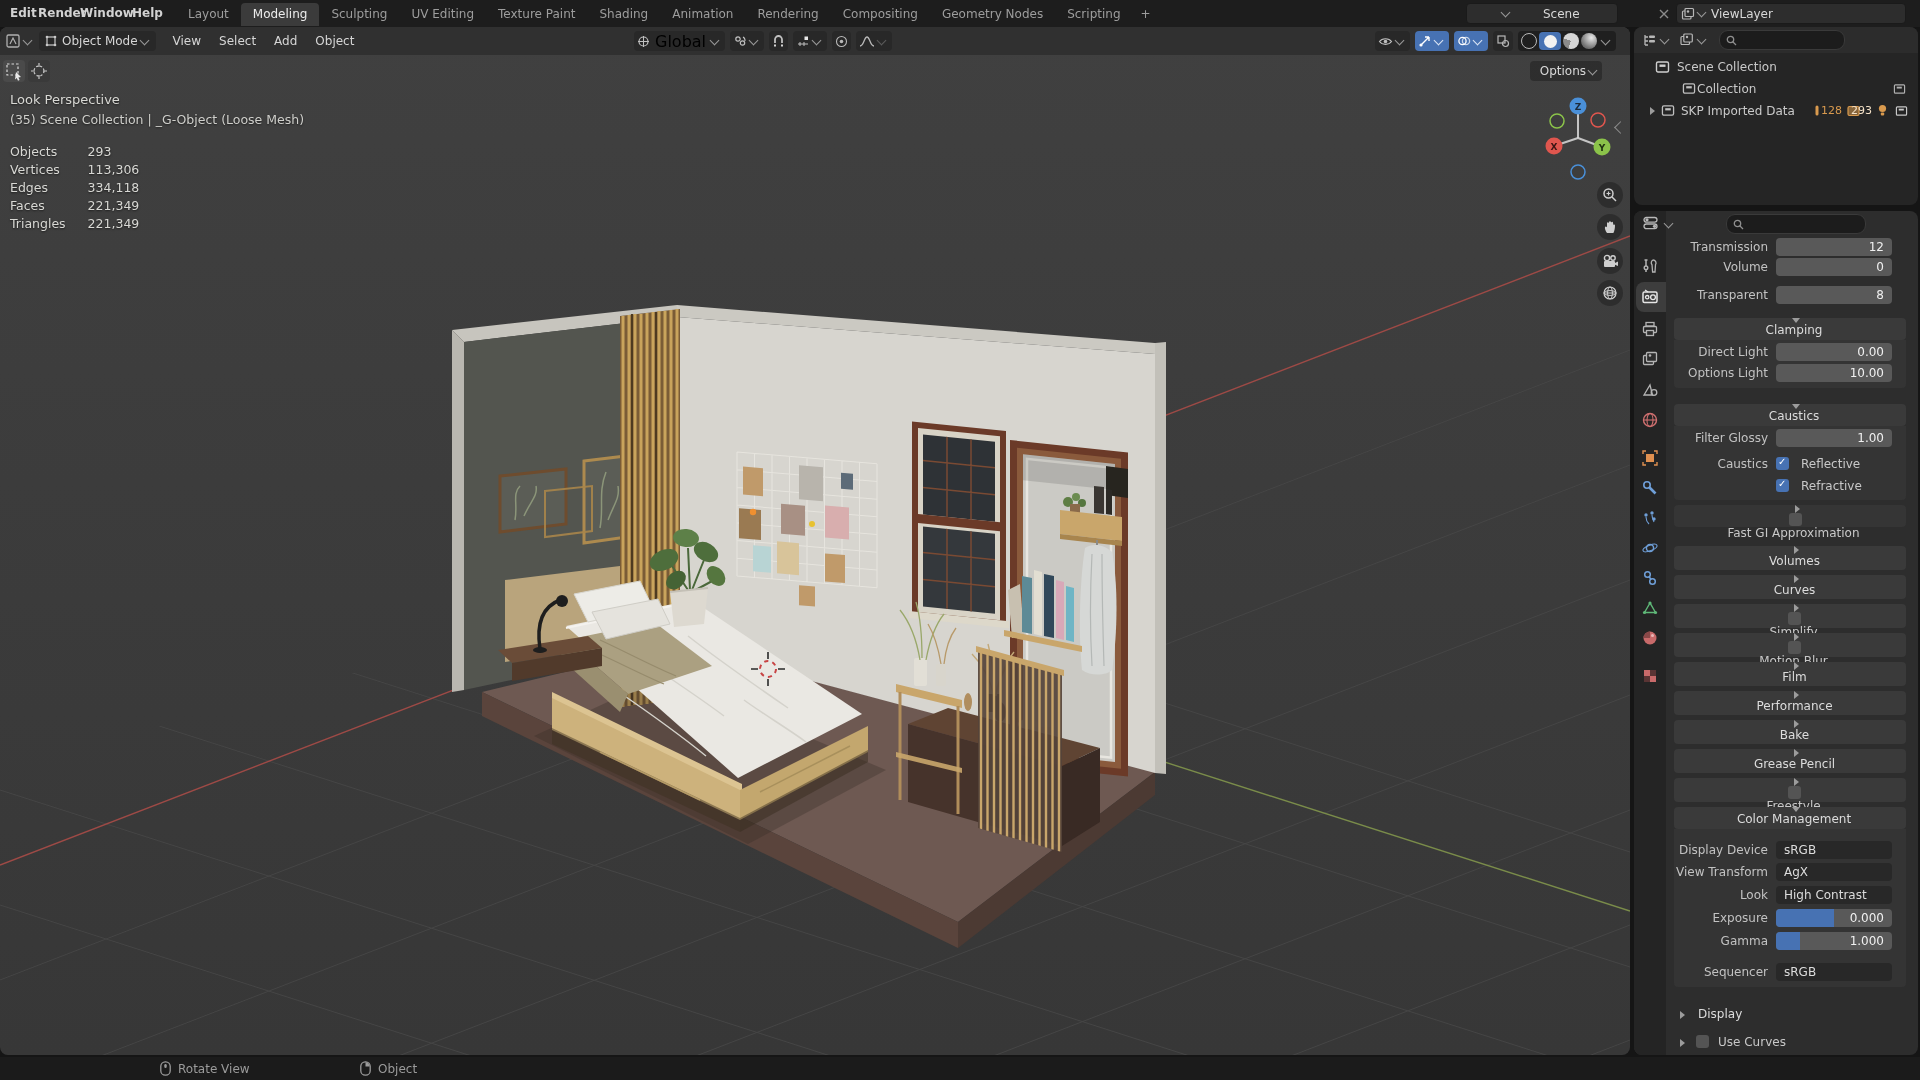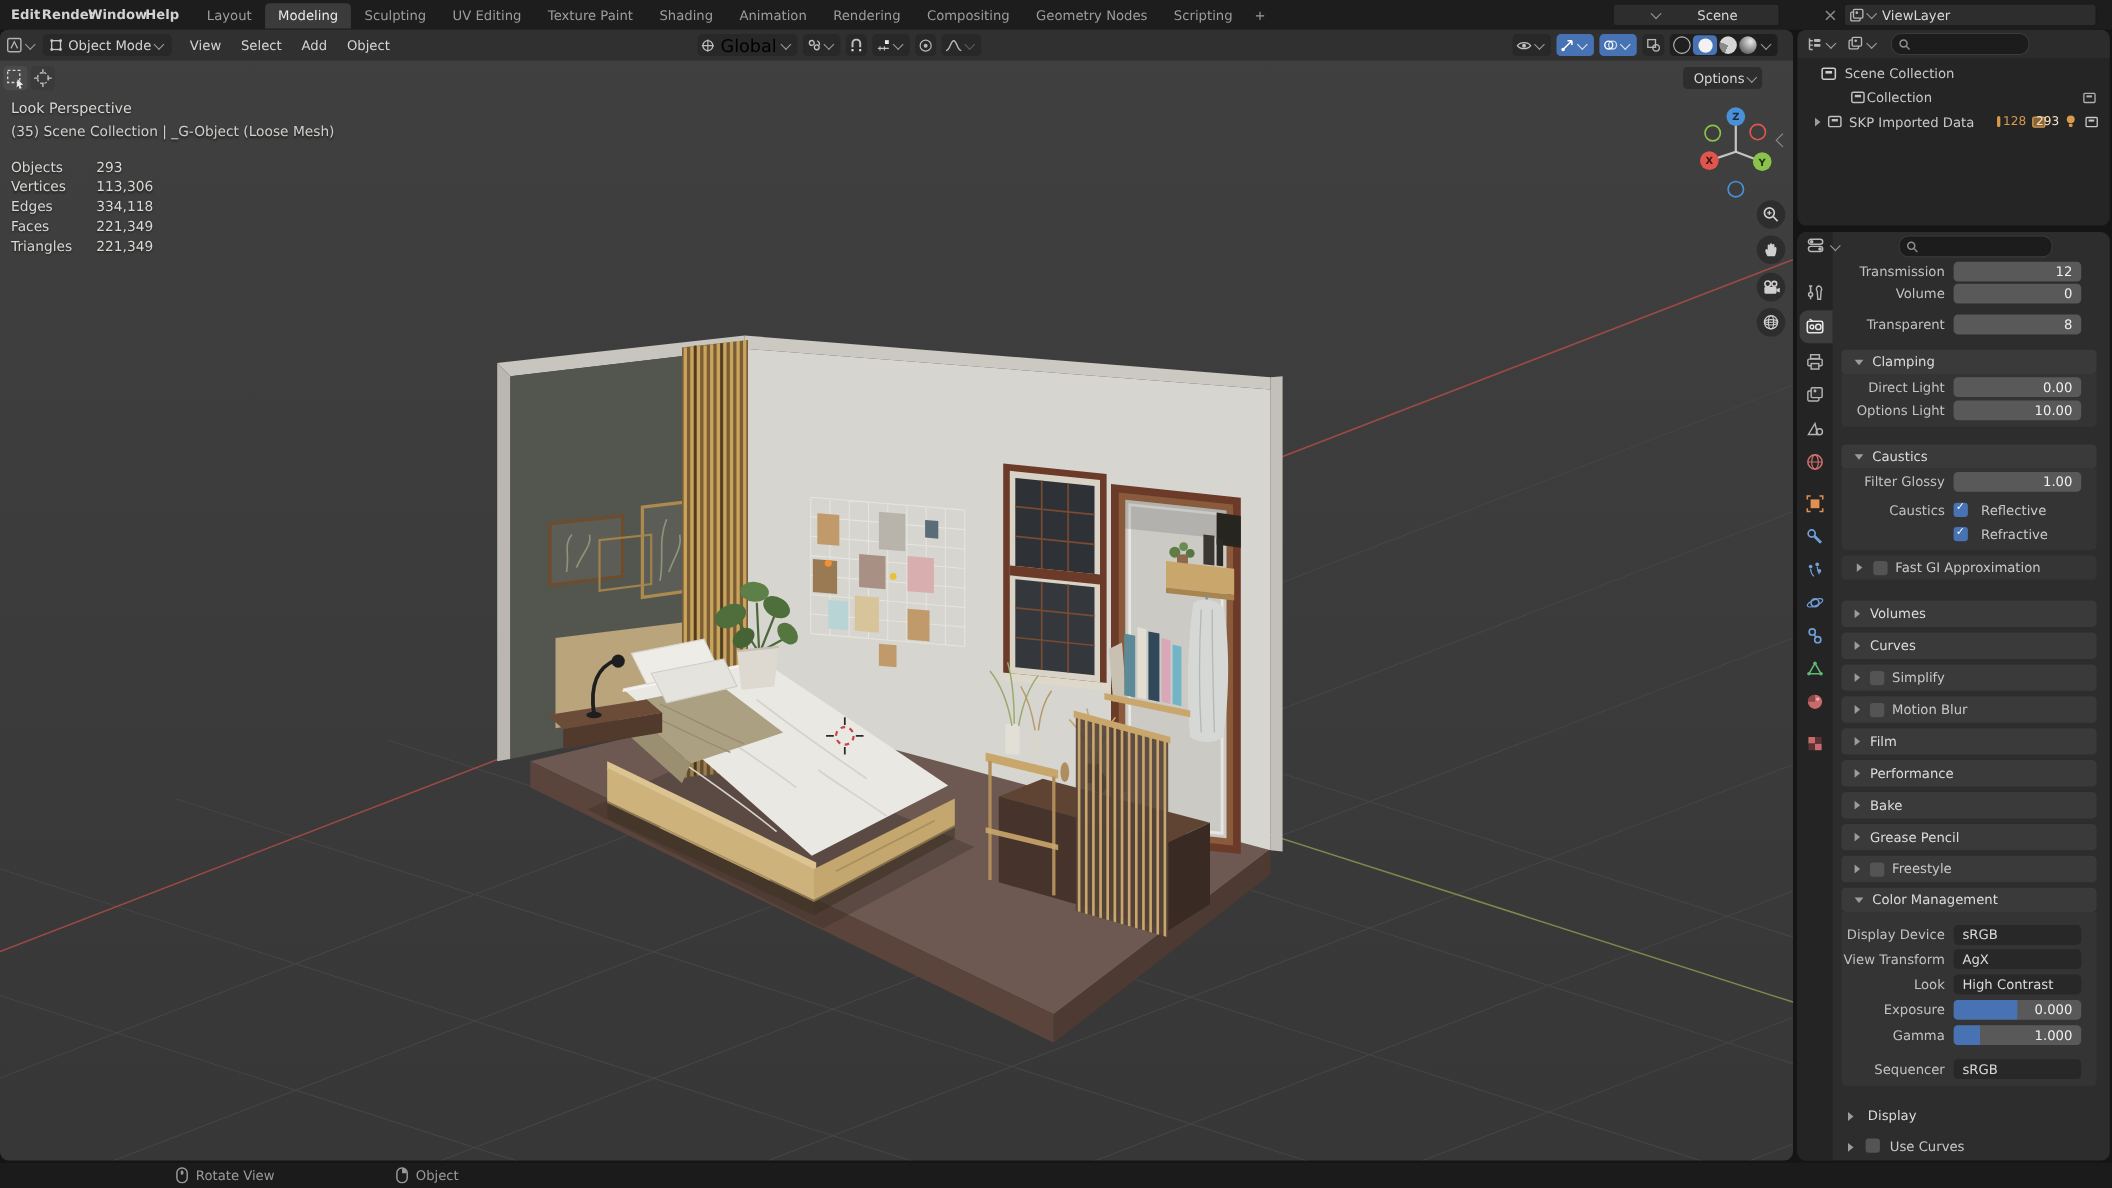--- a/index.html
+++ b/index.html
@@ -55,21 +55,21 @@
   #ptab-active-bg{position:absolute;left:2px;top:71px;width:30px;height:30px;background:#3d3d3d;border-radius:8px 0 0 8px;}
   #phead{position:absolute;left:0;top:0;width:100%;height:24px;}
   #pcontent{position:absolute;left:32px;top:0;right:0;bottom:0;}
   .prow{position:absolute;height:20px;}
   .plabel{position:absolute;left:0;width:102px;text-align:right;color:#c2c2c2;line-height:20px;}
   .nf{position:absolute;left:110px;width:116px;height:18px;top:1px;background:#595959;border-radius:4px;color:#f0f0f0;display:flex;align-items:center;justify-content:flex-end;padding:0 8px;box-sizing:border-box;}
   .df{position:absolute;left:110px;width:116px;height:18px;top:1px;background:#282828;border-radius:4px;color:#dcdcdc;display:flex;align-items:center;padding:0 8px;box-sizing:border-box;}
   .sl{position:absolute;left:110px;width:116px;height:18px;top:1px;background:#595959;border-radius:4px;overflow:hidden;}
   .sl .fill{position:absolute;left:0;top:0;bottom:0;background:#4772b3;}
   .sl .val{position:absolute;right:8px;top:0;line-height:18px;color:#f0f0f0;}
-  .strip{position:absolute;left:8px;width:232px;background:#3a3a3a;border-radius:4px;color:#dcdcdc;display:flex;align-items:center;}
+  .strip{position:absolute;left:8px;width:232px;background:#3a3a3a;border-radius:4px;color:#dcdcdc;display:flex;align-items:center;flex-direction:column;}
   .pbody{position:absolute;left:8px;width:232px;background:#343434;border-radius:0 0 4px 4px;}
   .hdr22{height:22px;}
   .car-d{width:0;height:0;border-left:4px solid transparent;border-right:4px solid transparent;border-top:5px solid #9c9c9c;display:inline-block;flex:none;}
   .car-r{width:0;height:0;border-top:4px solid transparent;border-bottom:4px solid transparent;border-left:5px solid #9c9c9c;display:inline-block;flex:none;}
   .cb{width:13px;height:13px;border-radius:3px;background:#4772b3;flex:none;position:relative;}
   .cb::after{content:"✓";position:absolute;left:2px;top:-1px;color:#fff;font-size:10px;}
   .cb.un{background:#545454;}
   .cb.un::after{content:"";}
   .cblabel{color:#c8c8c8;margin-left:7px;}
   

